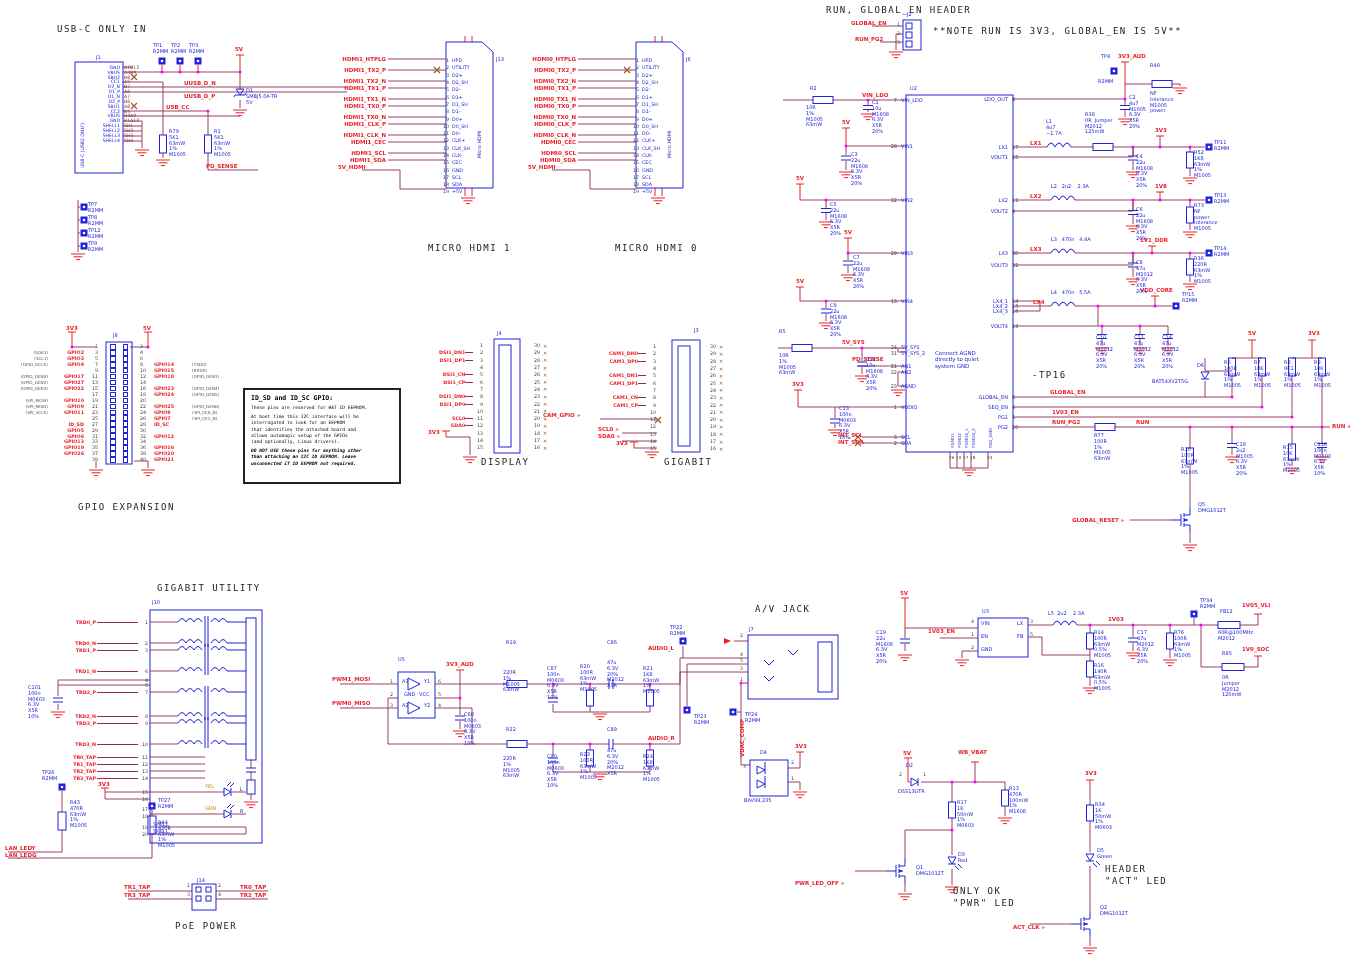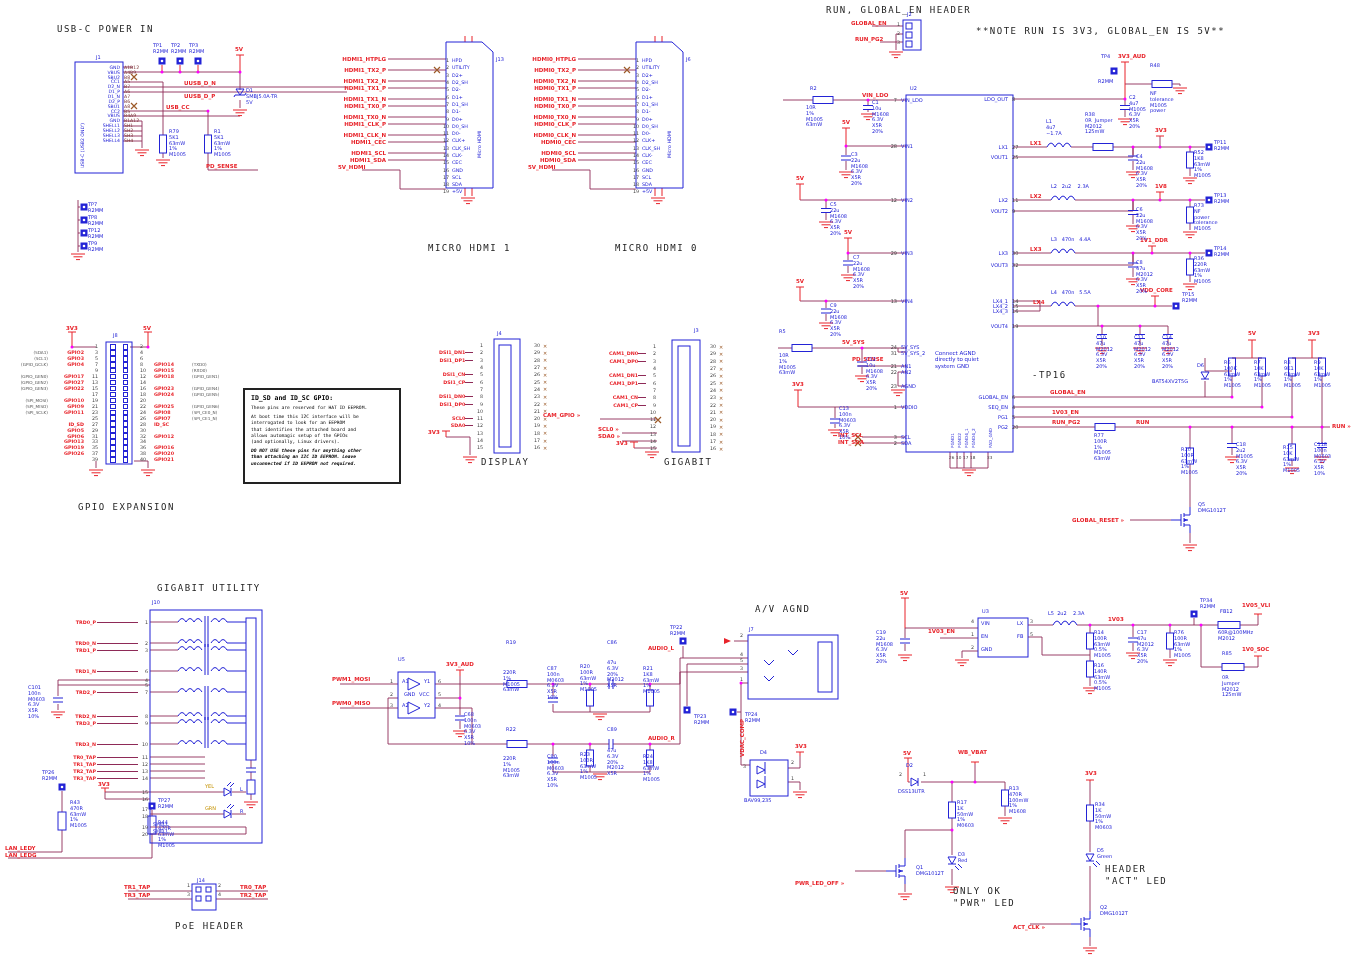--- a/index.html
+++ b/index.html
@@ -470,31 +470,31 @@
         <circle cx="975" cy="782" r="1.5"></circle>
         <circle cx="952" cy="830" r="1.5"></circle>
         <circle cx="741" cy="683" r="1.5"></circle>
         <circle cx="72" cy="347" r="1.5"></circle>
         <circle cx="148" cy="347" r="1.5"></circle>
       </g>
   </svg>
 
   <div>
 
-  <div class="lbl title" style="left: 57px; top: 24px;">USB-C POWER IN</div>
+  <div class="lbl title" style="left: 57px; top: 24px;">USB-C ONLY IN</div>
       <div class="lbl title" style="left: 428px; top: 243px;">MICRO HDMI 1</div>
       <div class="lbl title" style="left: 615px; top: 243px;">MICRO HDMI 0</div>
       <div class="lbl title" style="left: 826px; top: 5px;">RUN, GLOBAL_EN HEADER</div>
-      <div class="lbl title" style="left: 976px; top: 26px;">**NOTE RUN IS 3V3, GLOBAL_EN IS 5V**</div>
+      <div class="lbl title" style="left: 933px; top: 26px;">**NOTE RUN IS 3V3, GLOBAL_EN IS 5V**</div>
       <div class="lbl title" style="left: 78px; top: 502px;">GPIO EXPANSION</div>
       <div class="lbl title" style="left: 481px; top: 457px;">DISPLAY</div>
       <div class="lbl title" style="left: 664px; top: 457px;">GIGABIT</div>
       <div class="lbl title" style="left: 157px; top: 583px;">GIGABIT UTILITY</div>
-      <div class="lbl title" style="left: 175px; top: 921px;">PoE HEADER</div>
-      <div class="lbl title" style="left: 755px; top: 604px;">A/V AGND</div>
+      <div class="lbl title" style="left: 175px; top: 921px;">PoE POWER</div>
+      <div class="lbl title" style="left: 755px; top: 604px;">A/V JACK</div>
       <div class="lbl title" style="left: 953px; top: 886px;">ONLY OK
 "PWR" LED</div>
       <div class="lbl title" style="left: 1105px; top: 864px;">HEADER
 "ACT" LED</div>
       <div class="lbl title" style="left: 1032px; top: 370px;">-TP16</div>
     </div>
   <div>
 
   <div class="lbl net" style="left: 235px; top: 46px;">5V</div>
       <div class="lbl net" style="left: 184px; top: 80px;">UUSB_D_N</div>

